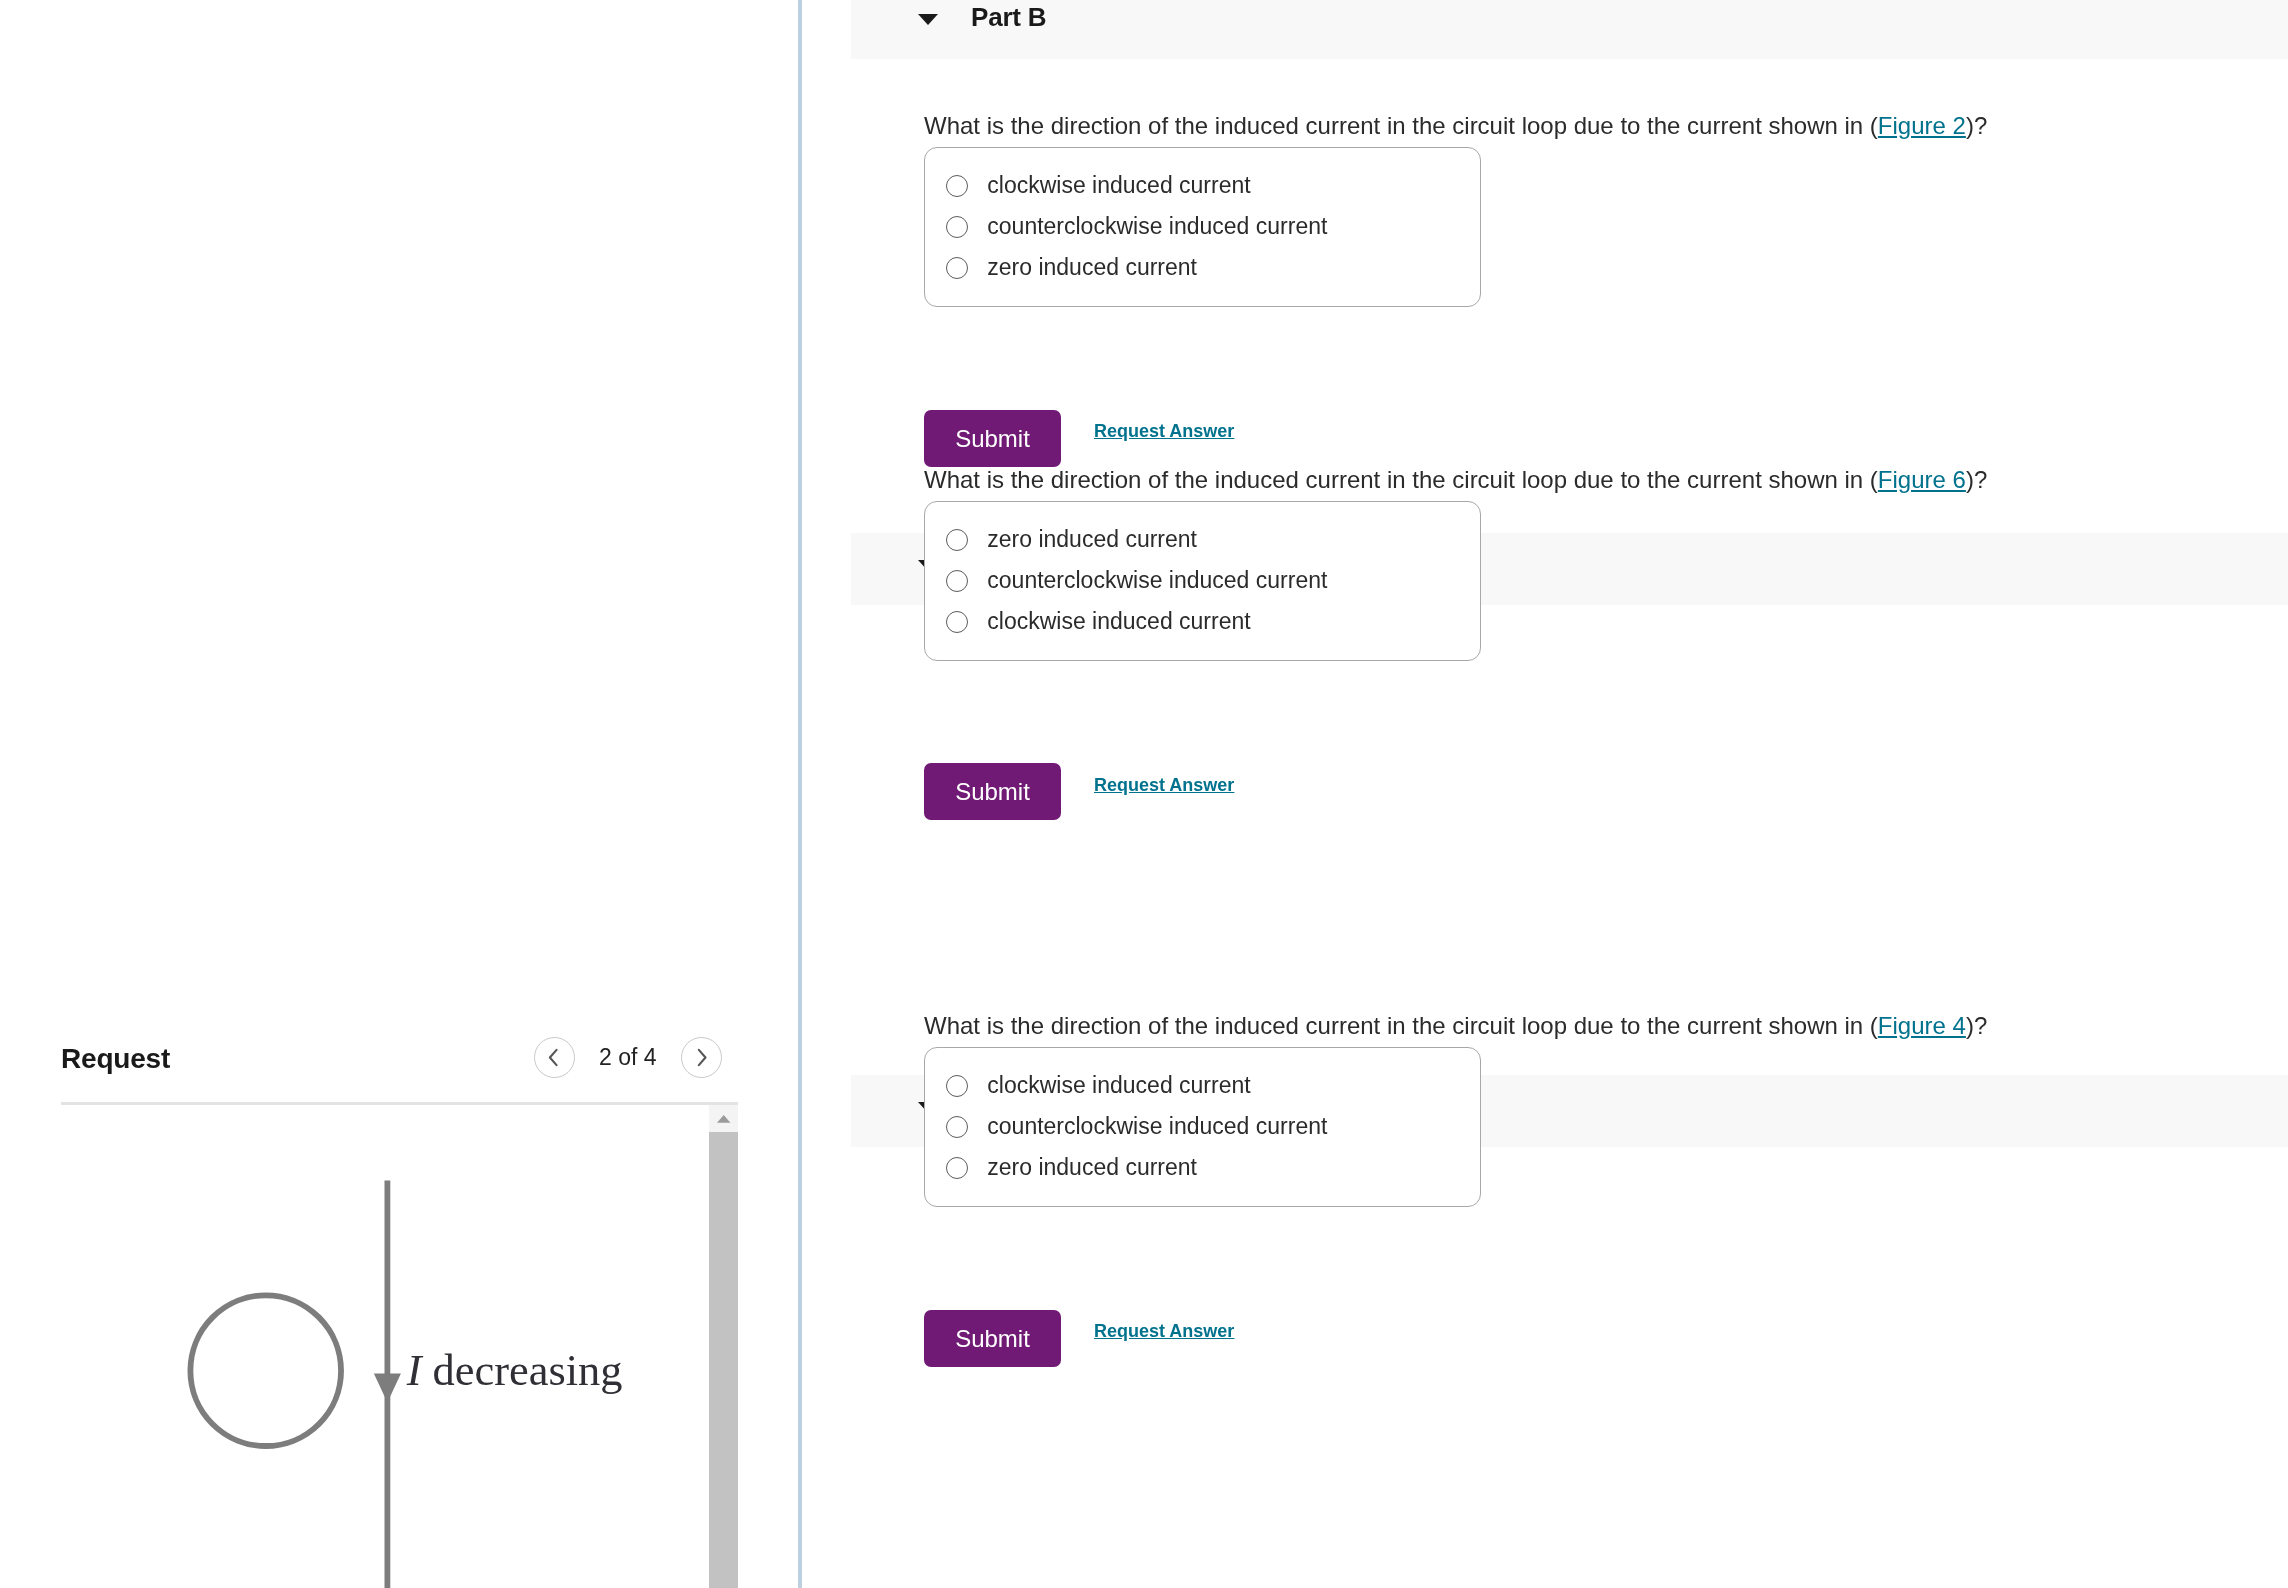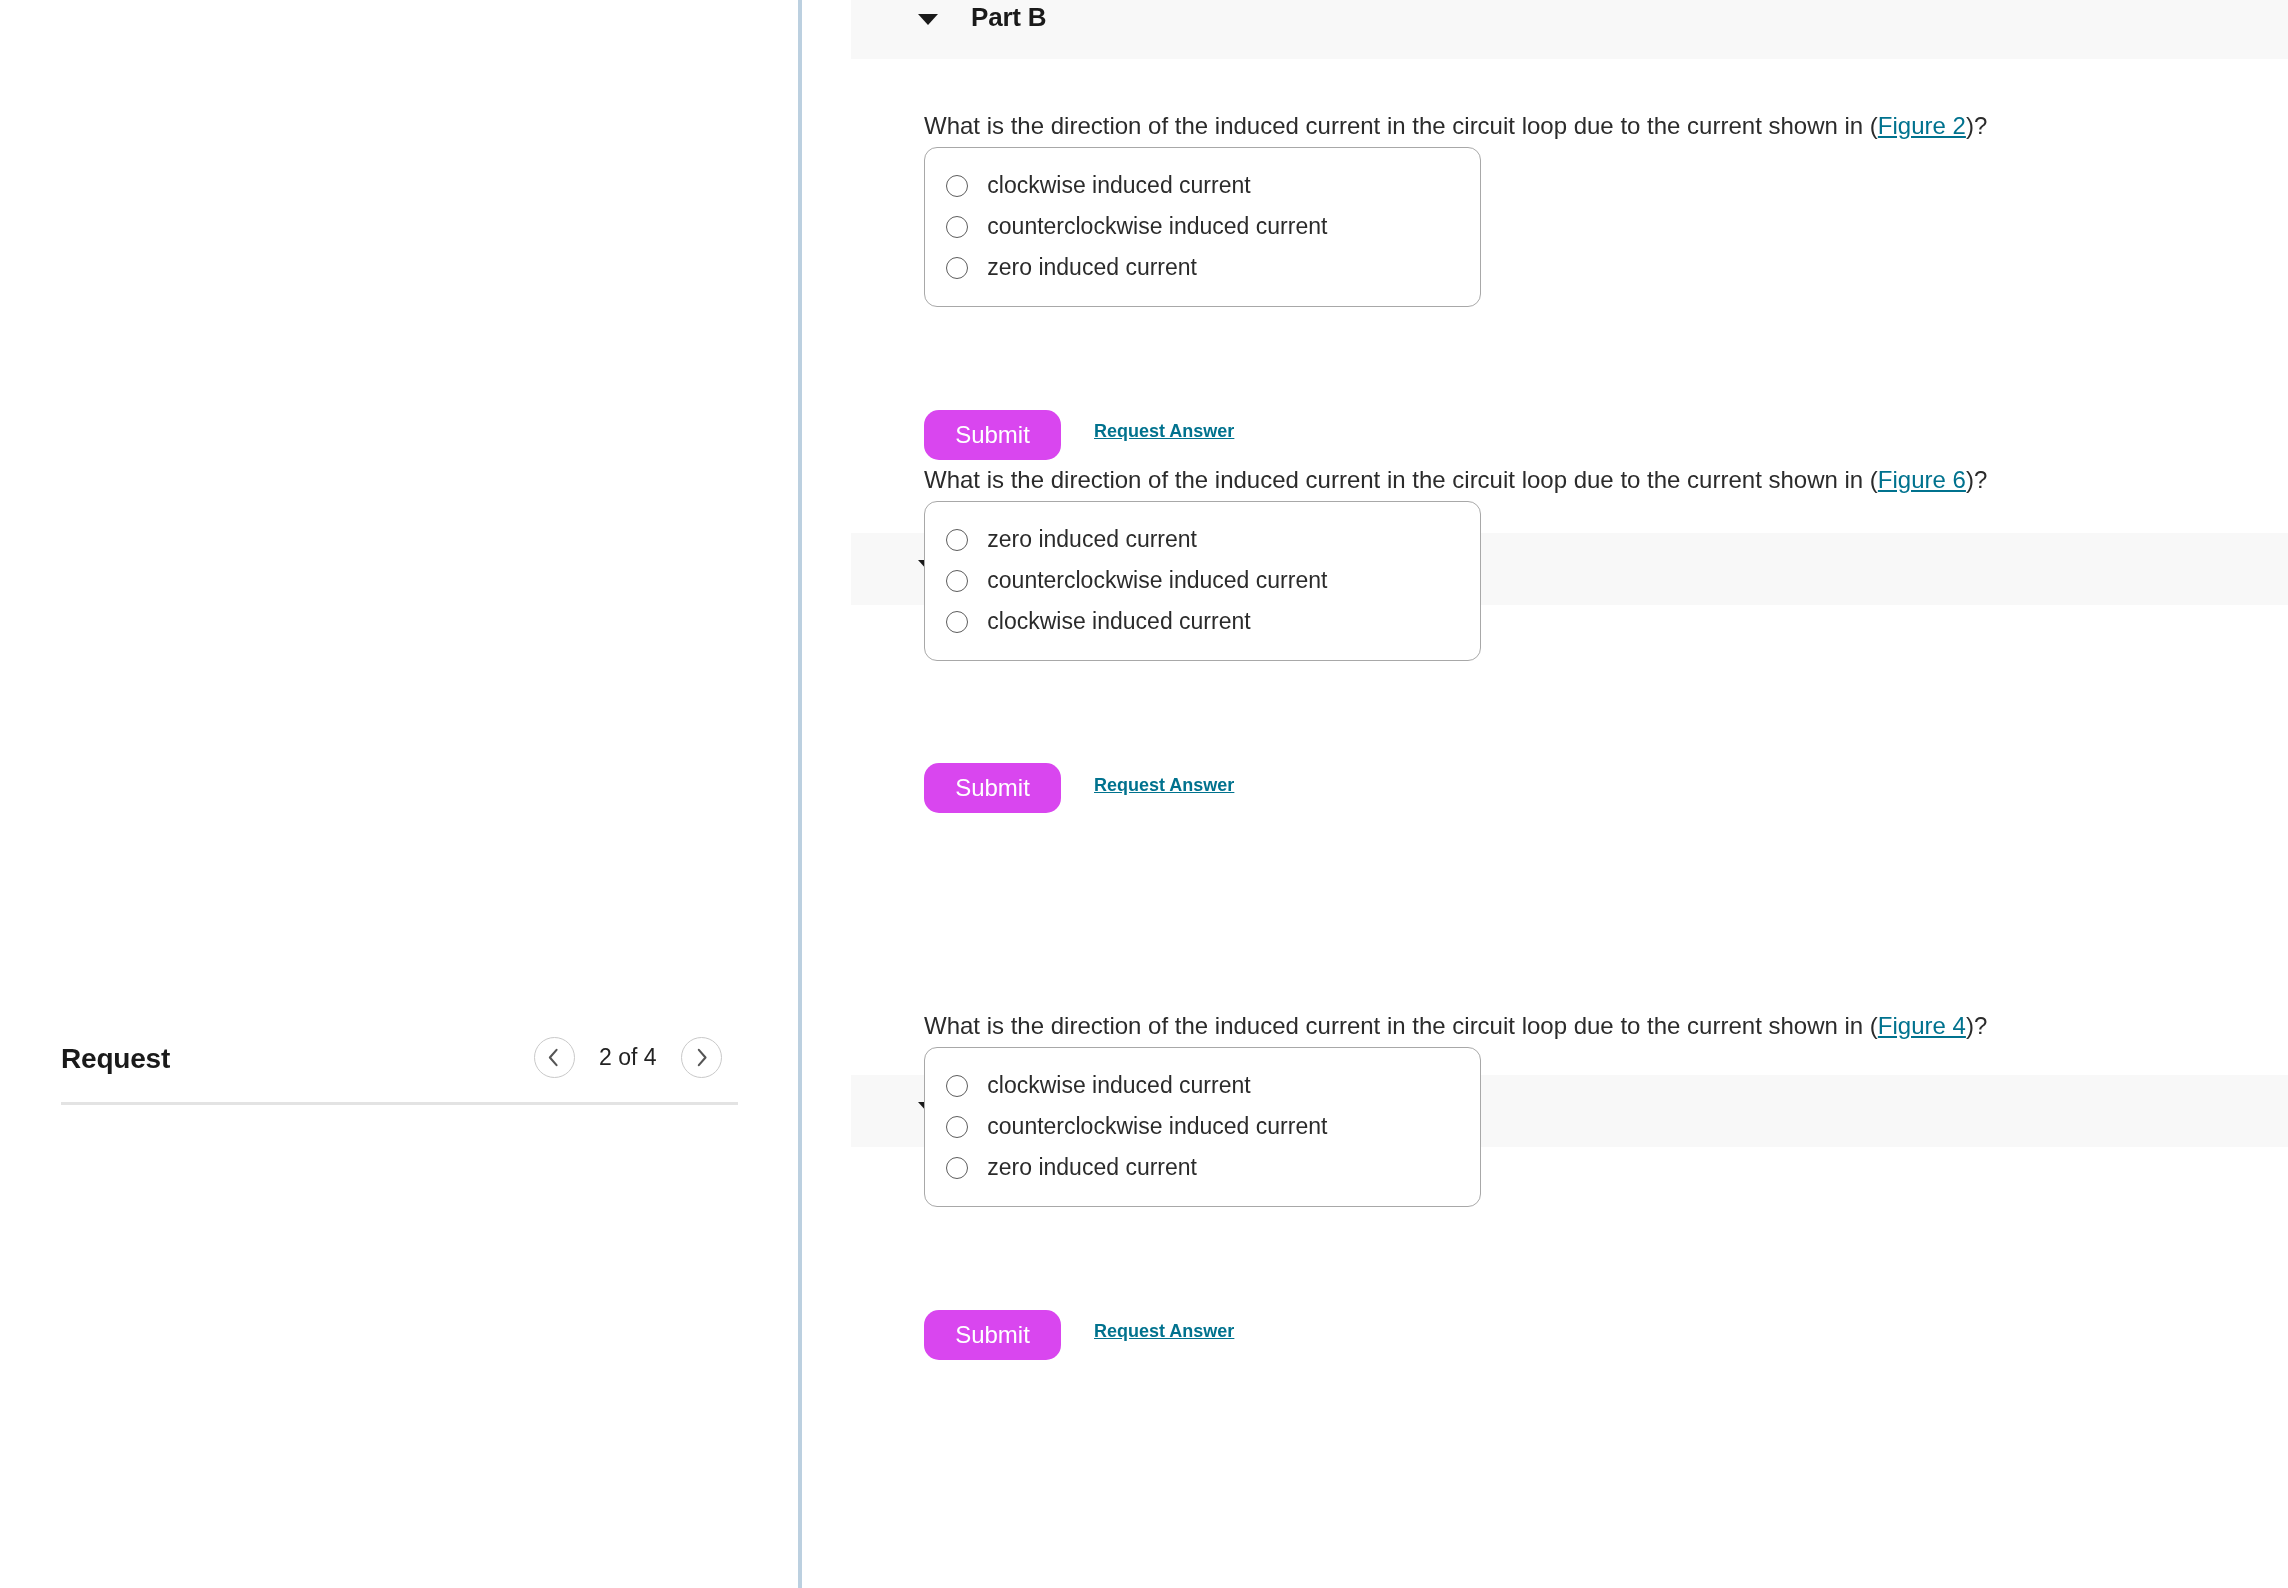--- a/index.html
+++ b/index.html
@@ -229,25 +229,25 @@
     margin-left: 19.3px;
     font-size: 23px;
     color: #2b2b2b;
     white-space: nowrap;
   }
 
   .submit-btn {
     position: absolute;
     left: 122px;
     width: 137px;
-    height: 50px;
-    background: #d946ef;
+    height: 57px;
+    background: #701a75;
     color: #ffffff;
     border: none;
-    border-radius: 15px;
+    border-radius: 7px;
     font-family: "Liberation Sans", sans-serif;
     font-size: 24px;
     cursor: pointer;
   }
 
   .request-link {
     position: absolute;
     left: 292px;
     font-size: 18px;
     font-weight: bold;
@@ -298,20 +298,43 @@
           <div class="nav-circle">
             <svg width="15.4" height="21" viewBox="0 0 16 22">
               <polyline points="5,3 12,11 5,19" fill="none" stroke="#555555" stroke-width="2.2" stroke-linecap="round" stroke-linejoin="round"></polyline>
             </svg>
           </div>
         </div>
       </div>
 
       <div id="figure-rule"></div>
 
+      <div id="figure-viewport">
+
+        <svg id="figure-canvas" viewBox="0 0 670 560">
+
+          <circle cx="212" cy="275" r="78" fill="none" stroke="#7d7d7d" stroke-width="6"></circle>
+
+          <line x1="338" y1="78" x2="338" y2="500" stroke="#7d7d7d" stroke-width="6"></line>
+
+          <polygon points="324,278 352,278 338,308" fill="#7d7d7d"></polygon>
+
+          <text x="358" y="290" font-family="'Liberation Serif', serif" font-size="46" fill="#2f2f35"><tspan font-style="italic">I</tspan><tspan> decreasing</tspan></text>
+        </svg>
+
+        <div id="figure-scrollbar">
+          <div id="scroll-up-btn">
+            <svg width="15.4" height="9.7" viewBox="0 0 16 10">
+              <polygon points="8,1 15,9 1,9" fill="#9b9b9b"></polygon>
+            </svg>
+          </div>
+          <div id="scroll-thumb"></div>
+        </div>
+
+      </div>
     </div>
   </div>
 
   <div id="pane-divider"></div>
 
   <div id="right-pane">
 
     <div class="part-band" id="part-b-band">
       <div class="part-caret"></div>
       <div class="part-title">Part B</div>

